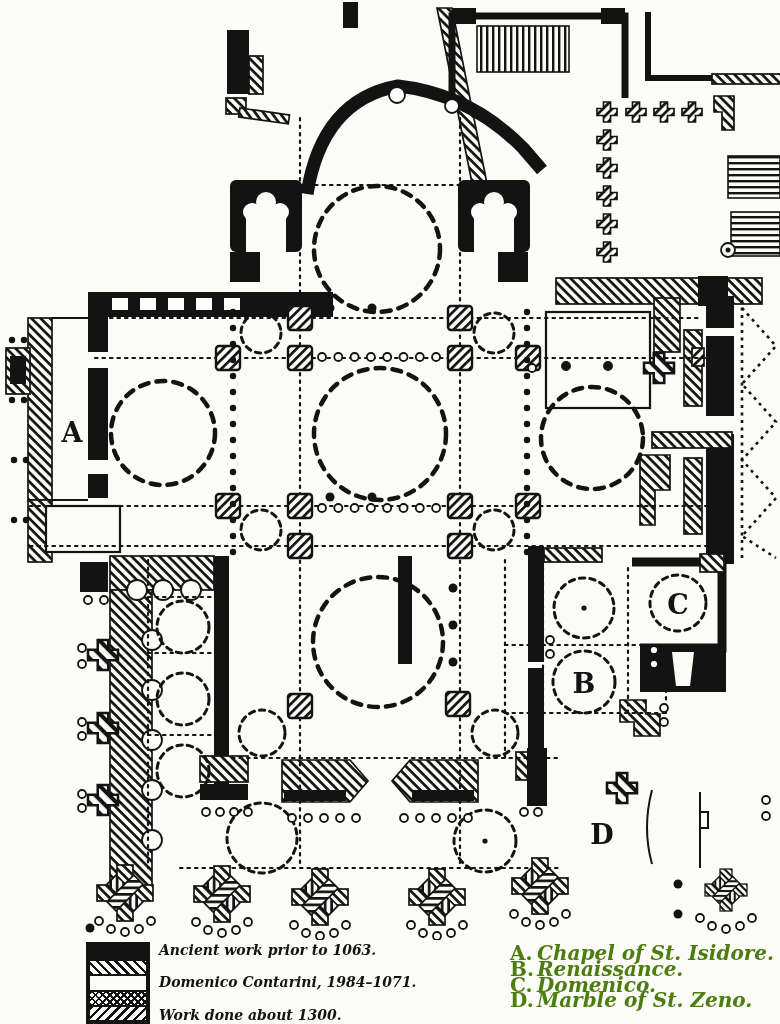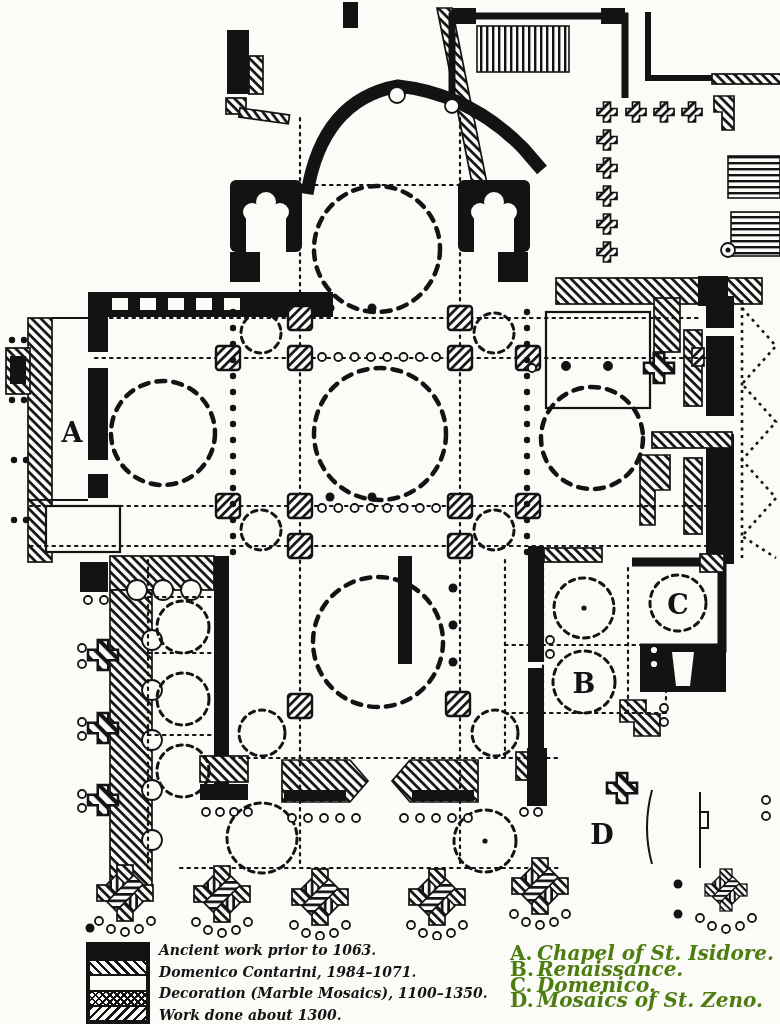--- a/index.html
+++ b/index.html
@@ -414,25 +414,24 @@
   <div class="swatches">
     <div class="swatch sw-0"></div>
     <div class="swatch sw-1"></div>
     <div class="swatch sw-2"></div>
     <div class="swatch sw-3"></div>
     <div class="swatch sw-4"></div>
   </div>
   <div class="legend-texts">
     <div class="li">Ancient work prior to 1063.</div>
     <div class="li">Domenico Contarini, 1984–1071.</div>
-    <div class="li">Decoration (Marble Mosaics), 1100–1350.</div>
     <div class="li">Work done about 1300.</div>
   </div>
 </div>
 
 <div class="key">
   <div class="key-row"><span class="key-letter">A.</span><span>Chapel of St. Isidore.</span></div>
   <div class="key-row"><span class="key-letter">B.</span><span>Renaissance.</span></div>
   <div class="key-row"><span class="key-letter">C.</span><span>Domenico.</span></div>
-  <div class="key-row"><span class="key-letter">D.</span><span>Mosaics of St. Zeno.</span></div>
+  <div class="key-row"><span class="key-letter">D.</span><span>Marble of St. Zeno.</span></div>
 </div>
 
 </div>
 
 </body></html>

